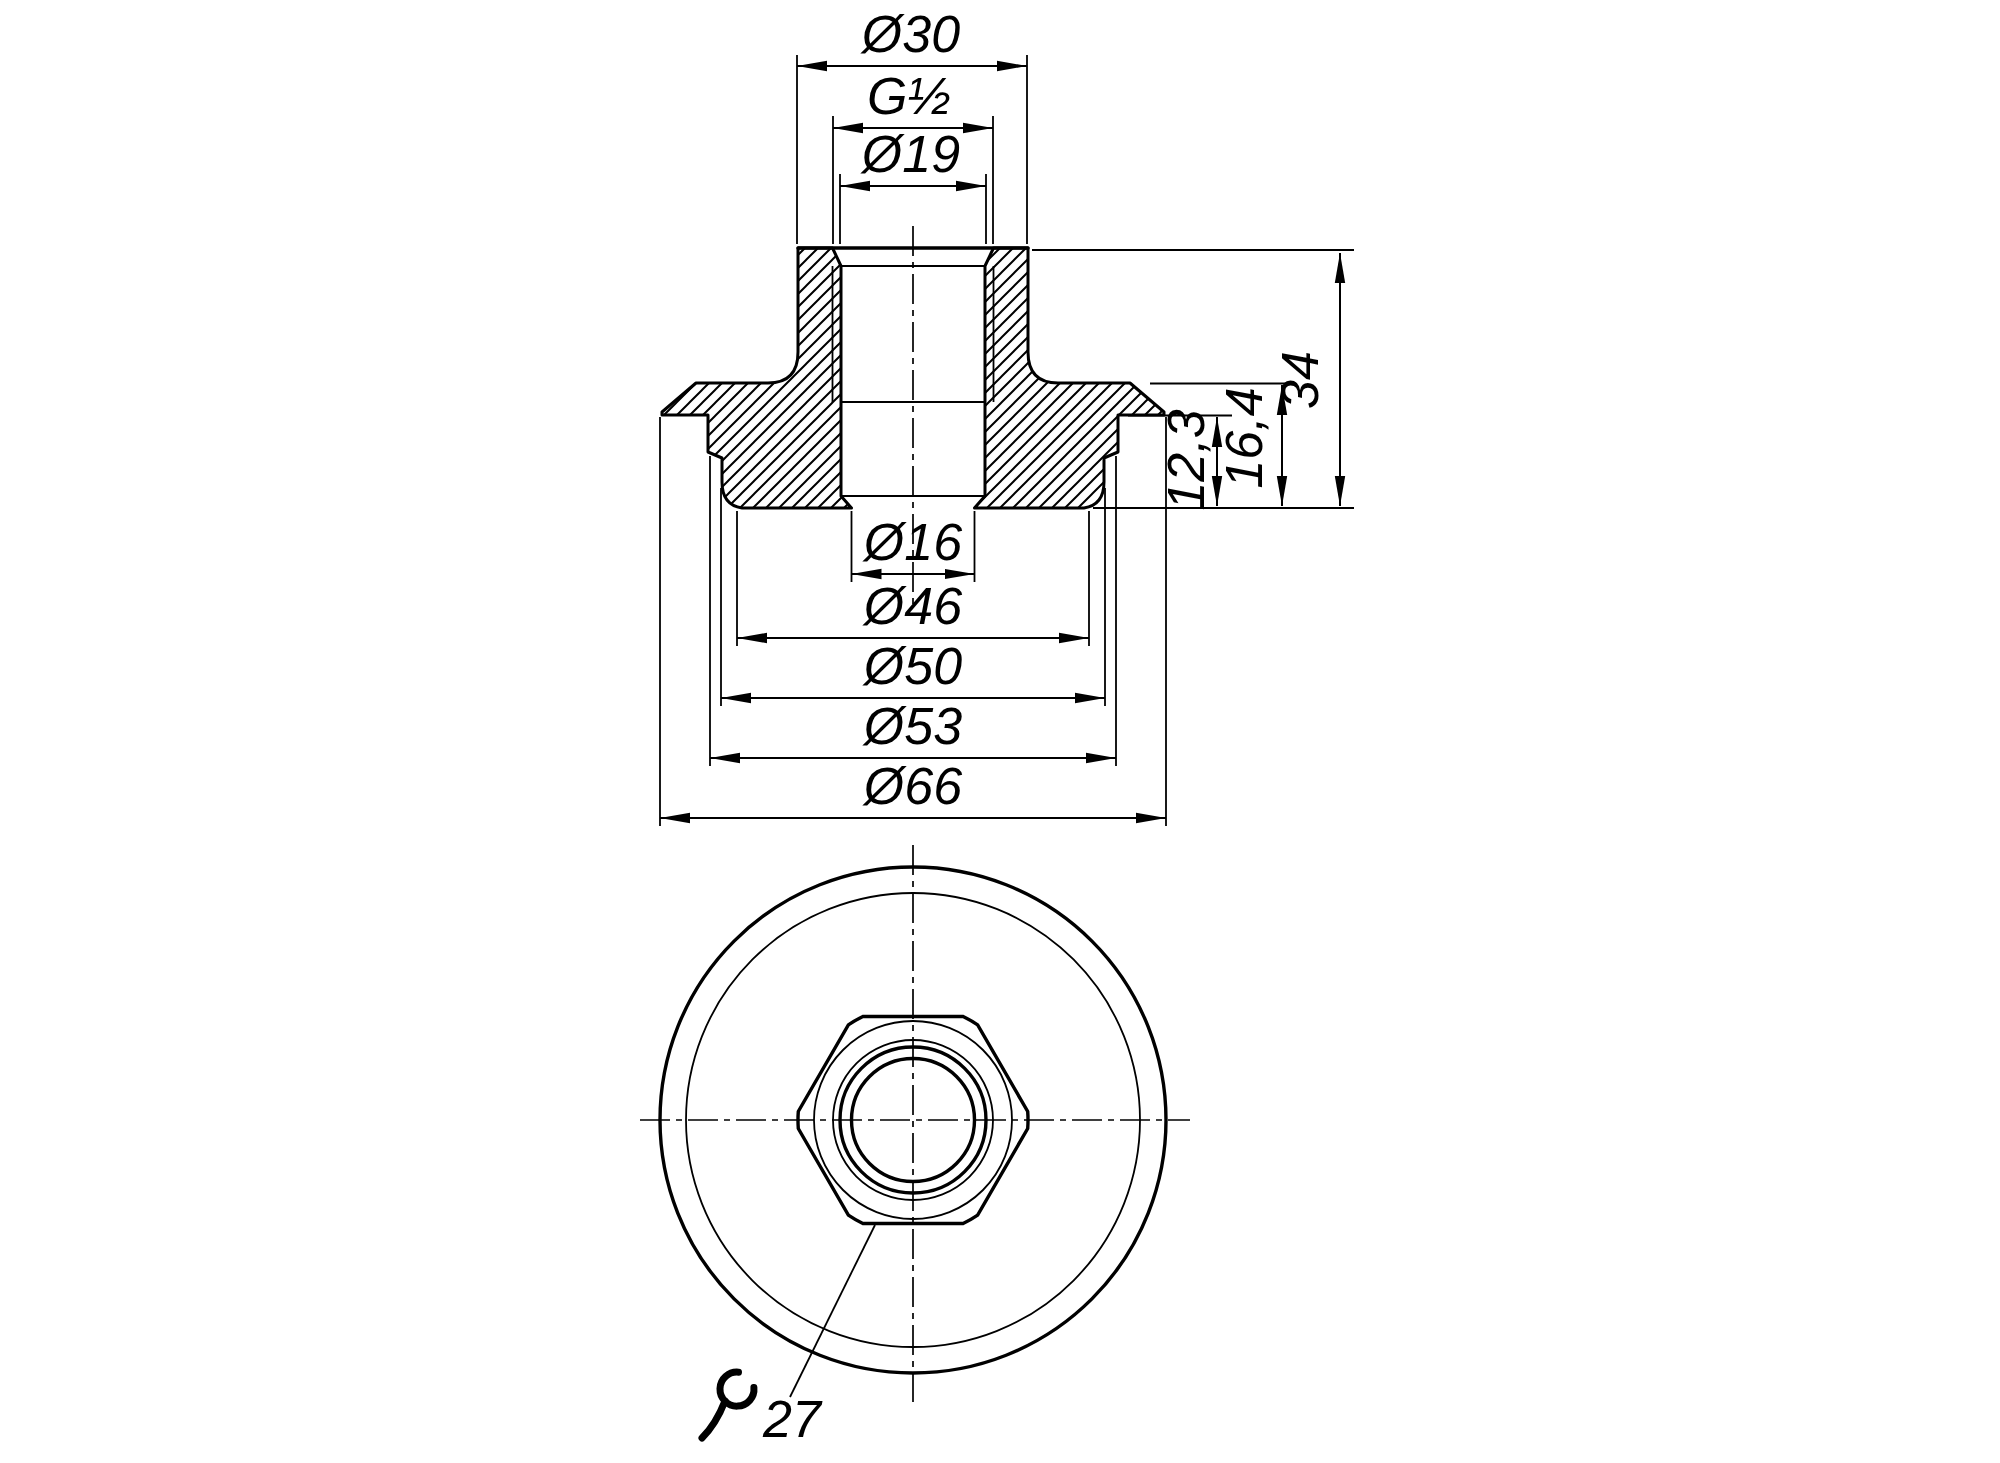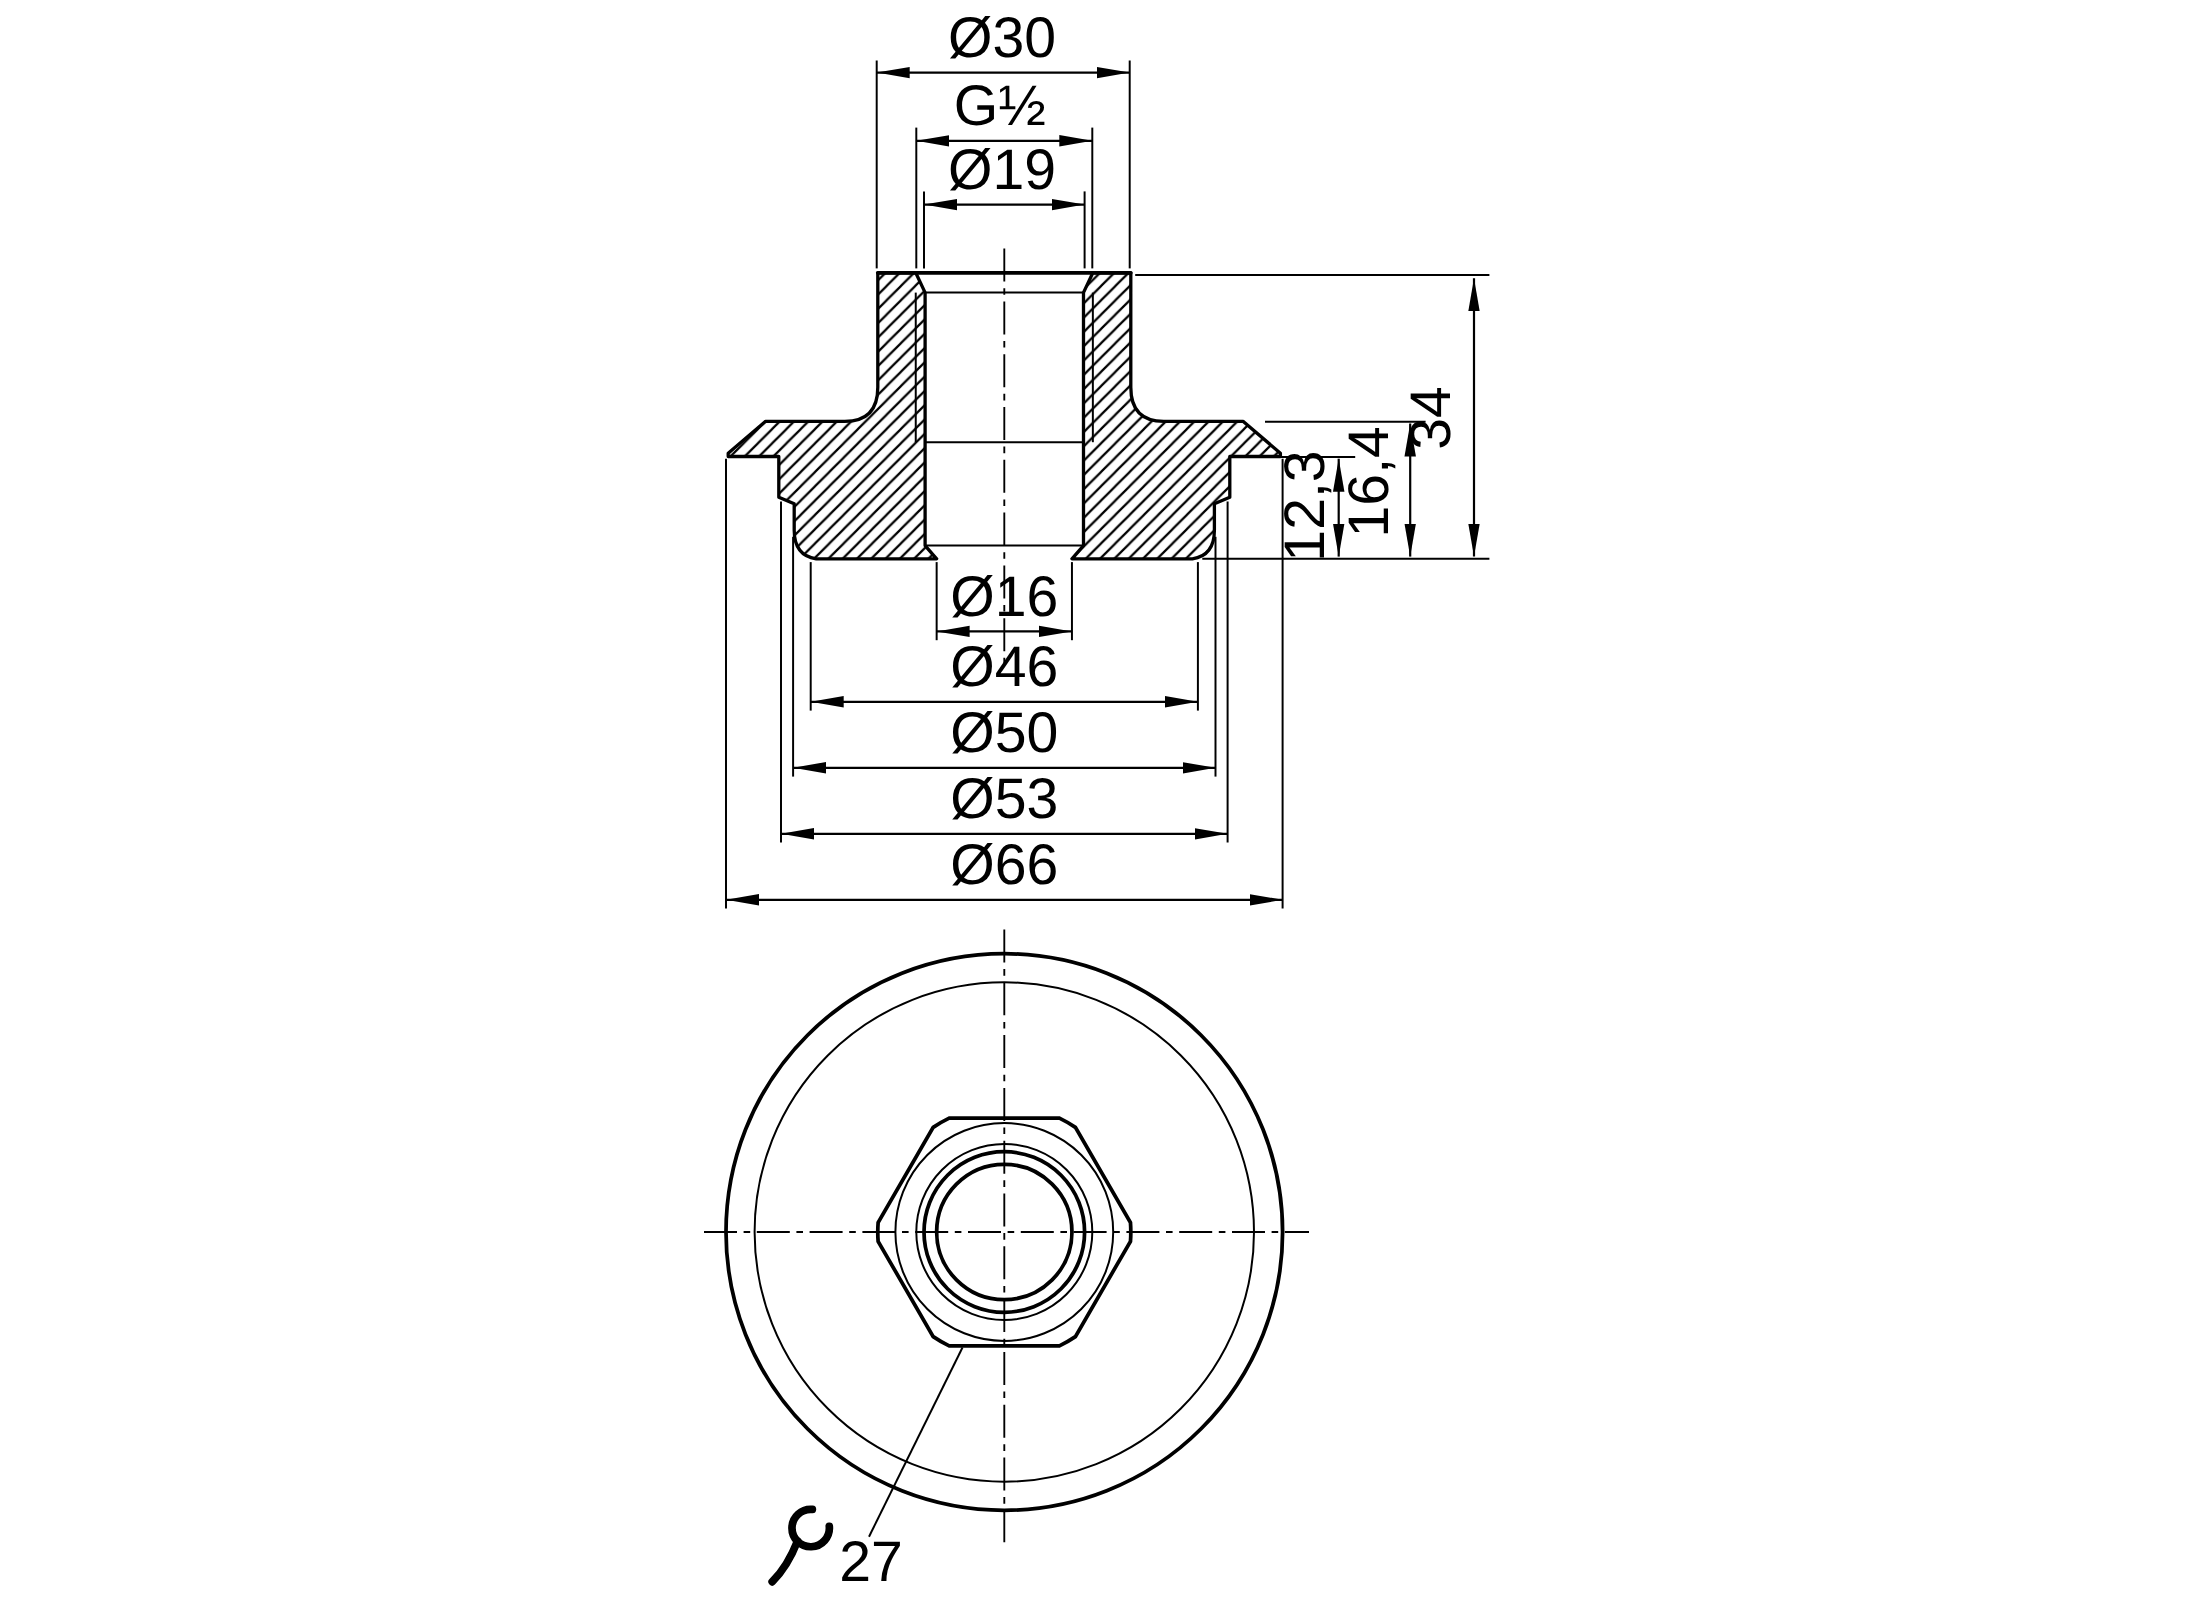--- a/index.html
+++ b/index.html
@@ -1,16 +1,16 @@
 <!DOCTYPE html>
 <html><head>
 <meta charset="utf-8">
 <style>
   html,body{margin:0;padding:0;background:#ffffff;}
-  .stage{width:2000px;height:1463px;background:#ffffff;position:relative;}
+  .stage{width:2000px;height:1463px;background:#ffffff;position:relative;font-style:italic;}
   svg{display:block;}
   text{font-family:"Liberation Sans","DejaVu Sans",sans-serif;font-size:52px;fill:#000;}
   .t-mid{text-anchor:middle;}
   .outline{fill:url(#hatch);stroke:#000;stroke-width:3;stroke-linejoin:round;}
   .thick{stroke:#000;stroke-width:3.4;fill:none;stroke-linecap:round;}
   .thin{stroke:#000;stroke-width:1.8;fill:none;}
   .dim{stroke:#000;stroke-width:2;fill:none;}
   .ext{stroke:#000;stroke-width:1.8;fill:none;}
   .cl{stroke:#000;stroke-width:1.7;fill:none;stroke-dasharray:30 6 6 6;}
   .wrench{stroke:#000;stroke-width:7;fill:none;stroke-linecap:round;stroke-linejoin:round;}

